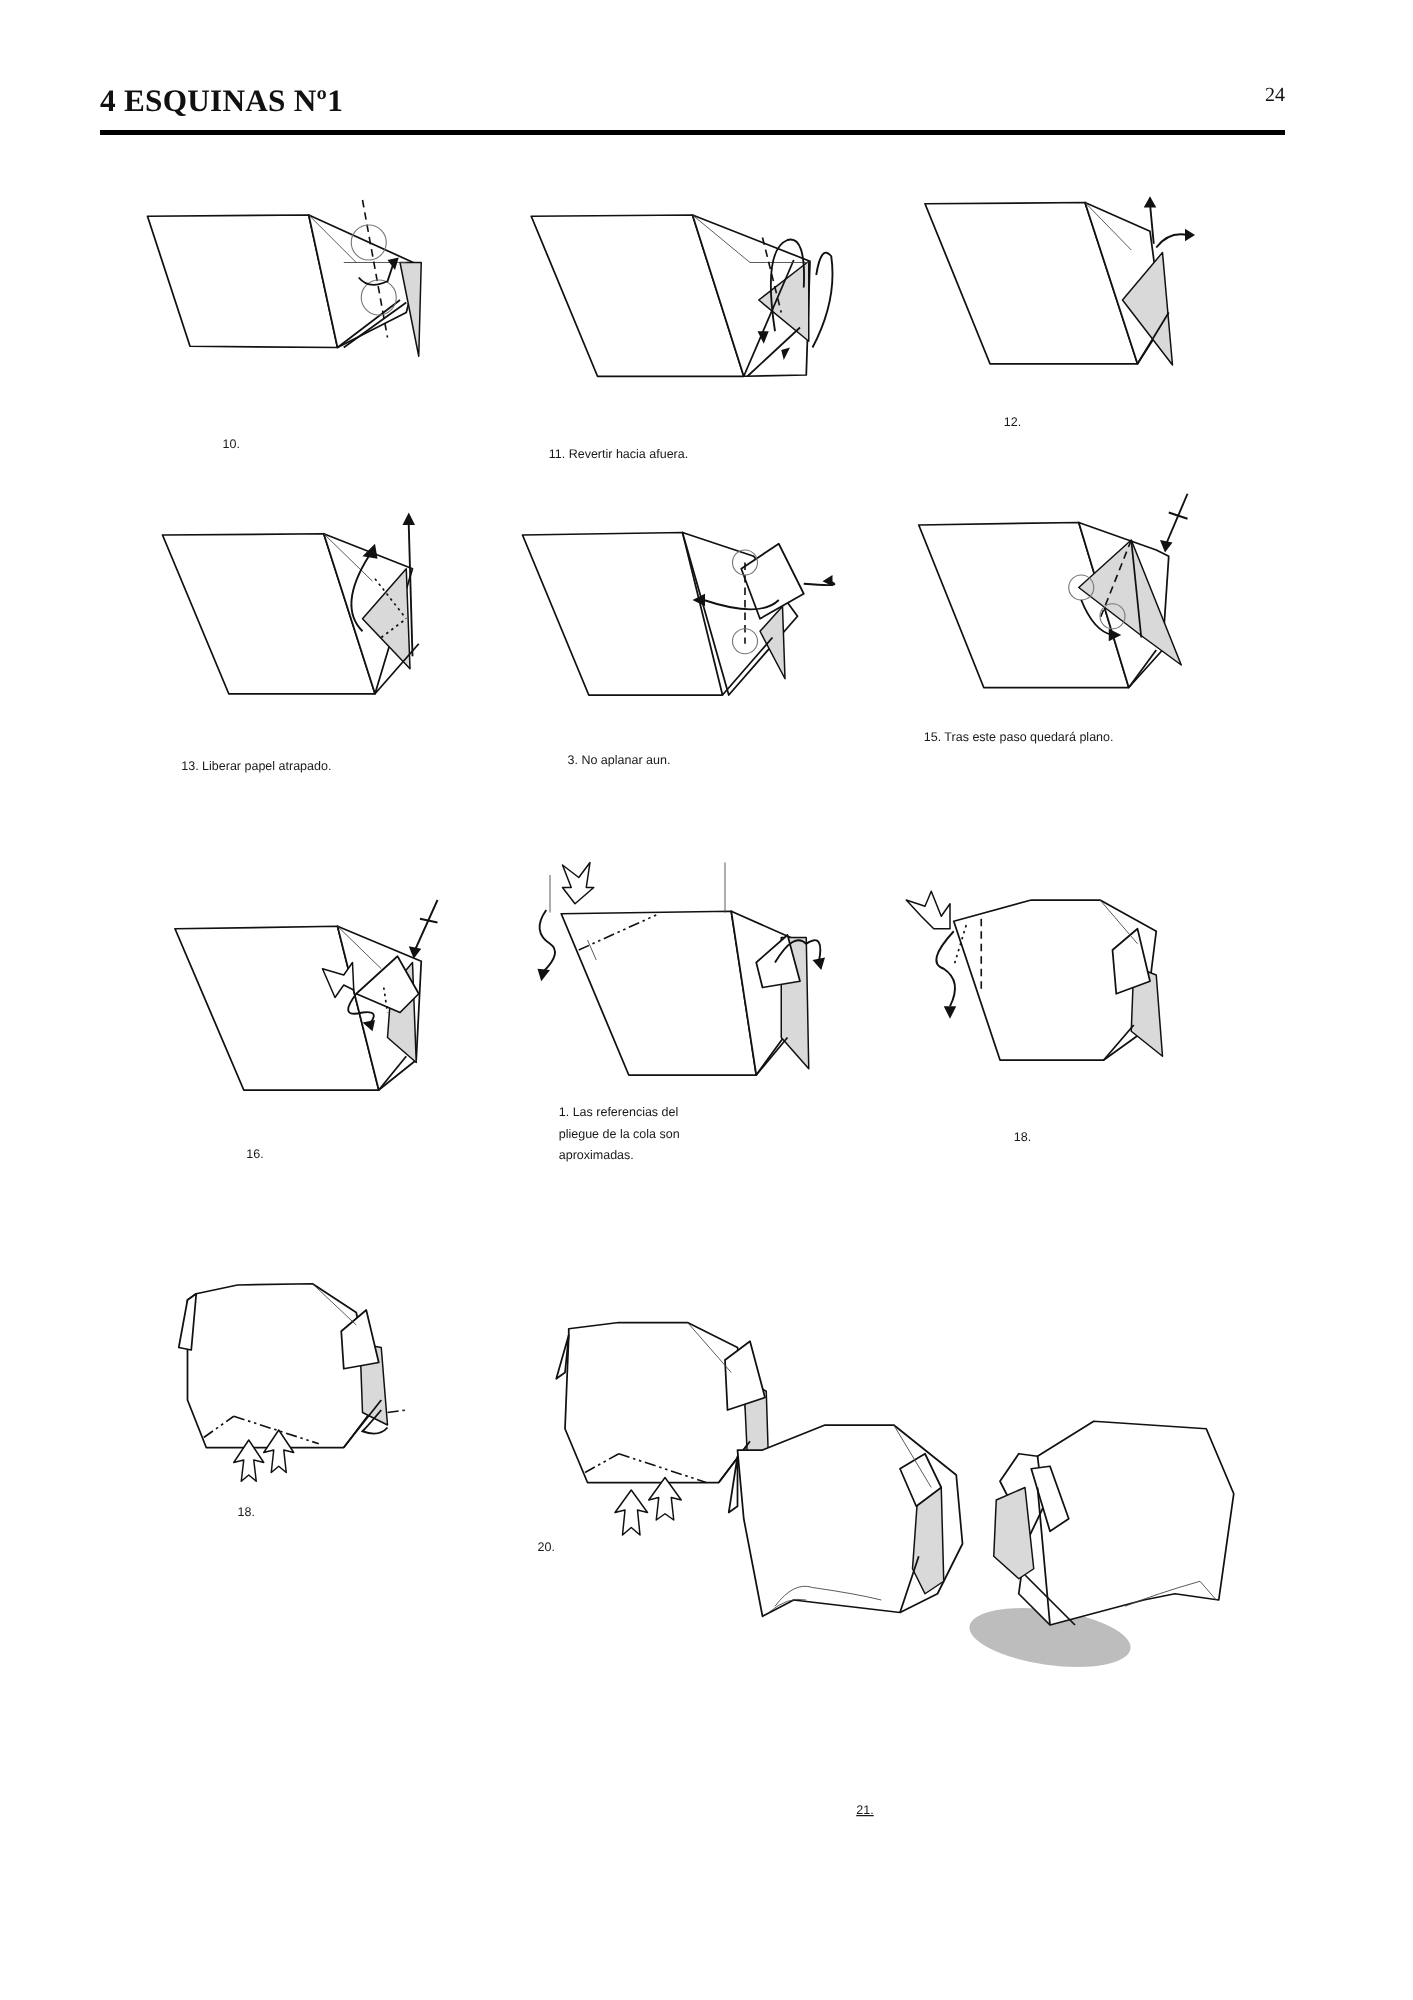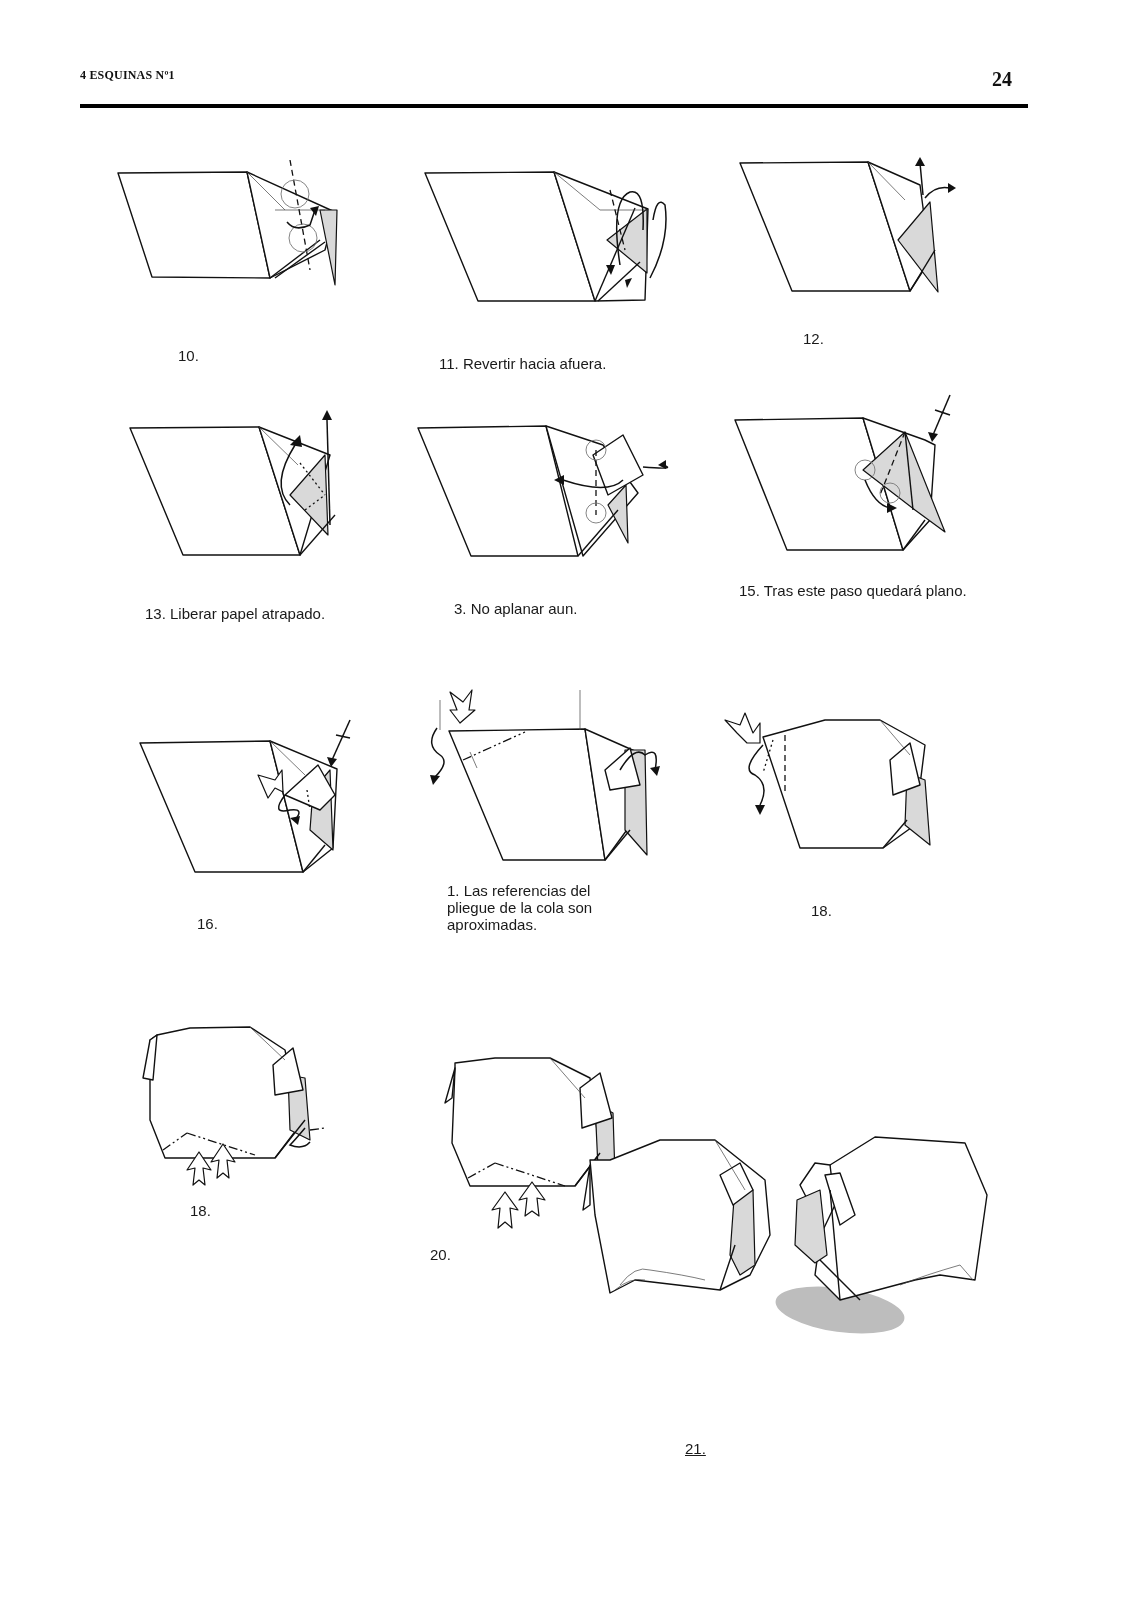--- a/index.html
+++ b/index.html
@@ -1,26 +1,26 @@
 <!DOCTYPE html>
 <html><head>
 <meta charset="utf-8">
 <style>
   html, body { margin: 0; padding: 0; background: #ffffff; }
   body { width: 1130px; height: 1600px; position: relative; overflow: hidden;
          font-family: "Liberation Sans", sans-serif; color: #111; }
   .header { position: absolute; left: 80px; top: 66px; width: 948px; height: 40px; }
   .header-title { position: absolute; left: 0; top: 2px; font-family: "Liberation Serif", serif;
-                  font-weight: bold; font-size: 12px; letter-spacing: 0.2px; }
-  .page-number { position: absolute; right: 16px; top: 2px; font-family: "Liberation Serif", serif;
-                 font-weight: bold; font-size: 20px; }
+                  font-weight: bold; font-size: 25px; letter-spacing: 0.2px; }
+  .page-number { position: absolute; right: 0; top: 2px; font-family: "Liberation Serif", serif;
+                 font-weight: normal; font-size: 16px; }
   .header-rule { position: absolute; left: 80px; top: 104px; width: 948px; height: 4px; background: #000; }
   .step { position: absolute; }
   .step svg { position: absolute; left: 0; top: 0; overflow: visible; }
-  .caption { position: absolute; font-size: 15px; line-height: 17px; color: #1a1a1a; white-space: pre; }
+  .caption { position: absolute; font-size: 10px; line-height: 17px; color: #1a1a1a; white-space: pre; }
   .ln { fill: none; stroke: #111; stroke-width: 1.4; stroke-linejoin: round; }
   .thin { fill: none; stroke: #444; stroke-width: 0.7; }
   .paper { fill: #fff; stroke: #111; stroke-width: 1.4; stroke-linejoin: round; }
   .shade { fill: #d9d9d9; stroke: #111; stroke-width: 1.2; stroke-linejoin: round; }
   .valley { fill: none; stroke: #111; stroke-width: 1.3; stroke-dasharray: 6 4; }
   .mountain { fill: none; stroke: #111; stroke-width: 1.3; stroke-dasharray: 9 3 2 3 2 3; }
   .dotted { fill: none; stroke: #111; stroke-width: 1.3; stroke-dasharray: 2 3; }
   .circ { fill: none; stroke: #777; stroke-width: 0.9; }
   .arrow { fill: none; stroke: #111; stroke-width: 1.5; }
   .ah { fill: #111; stroke: none; }
@@ -221,21 +221,21 @@
     <polygon class="paper" points="15,10 5,45 12,40"></polygon>
     <polygon class="shade" points="155,45 173,55 175,118 158,110"></polygon>
     <polygon class="paper" points="140,30 160,15 172,60 142,70"></polygon>
     <line class="thin" x1="110" y1="0" x2="145" y2="40"></line>
     <line class="mountain" x1="28" y1="120" x2="55" y2="105"></line>
     <line class="mountain" x1="55" y1="105" x2="125" y2="128"></line>
     <line class="ln" x1="135" y1="128" x2="160" y2="95"></line>
     <path class="hollow" d="M58,170 L60,150 L52,152 L65,134 L78,152 L70,150 L72,170 L65,164 Z"></path>
     <path class="hollow" d="M85,158 L87,140 L79,142 L92,124 L105,142 L97,140 L99,158 L92,153 Z"></path>
   </svg>
-  <div class="caption" style="left:-10px; top:172px;margin-top:16px;">20.</div>
+  <div class="caption" style="left:-10px; top:172px;">20.</div>
 </div>
 
 <div class="step" style="left:575px; top:1135px;">
   <svg width="430" height="300">
 
     <ellipse cx="265" cy="175" rx="65" ry="22" style="fill:#bdbdbd; stroke:none;" transform="rotate(8 265 175)"></ellipse>
     <polygon class="paper" points="255,30 300,2 390,8 412,60 400,145 365,140 340,145 265,165 240,140"></polygon>
     <polygon class="paper" points="225,50 240,28 255,30 260,70 248,95"></polygon>
     <polygon class="shade" points="222,65 245,55 252,120 240,128 220,110"></polygon>
     <polygon class="paper" points="250,40 265,38 280,80 265,90"></polygon>

